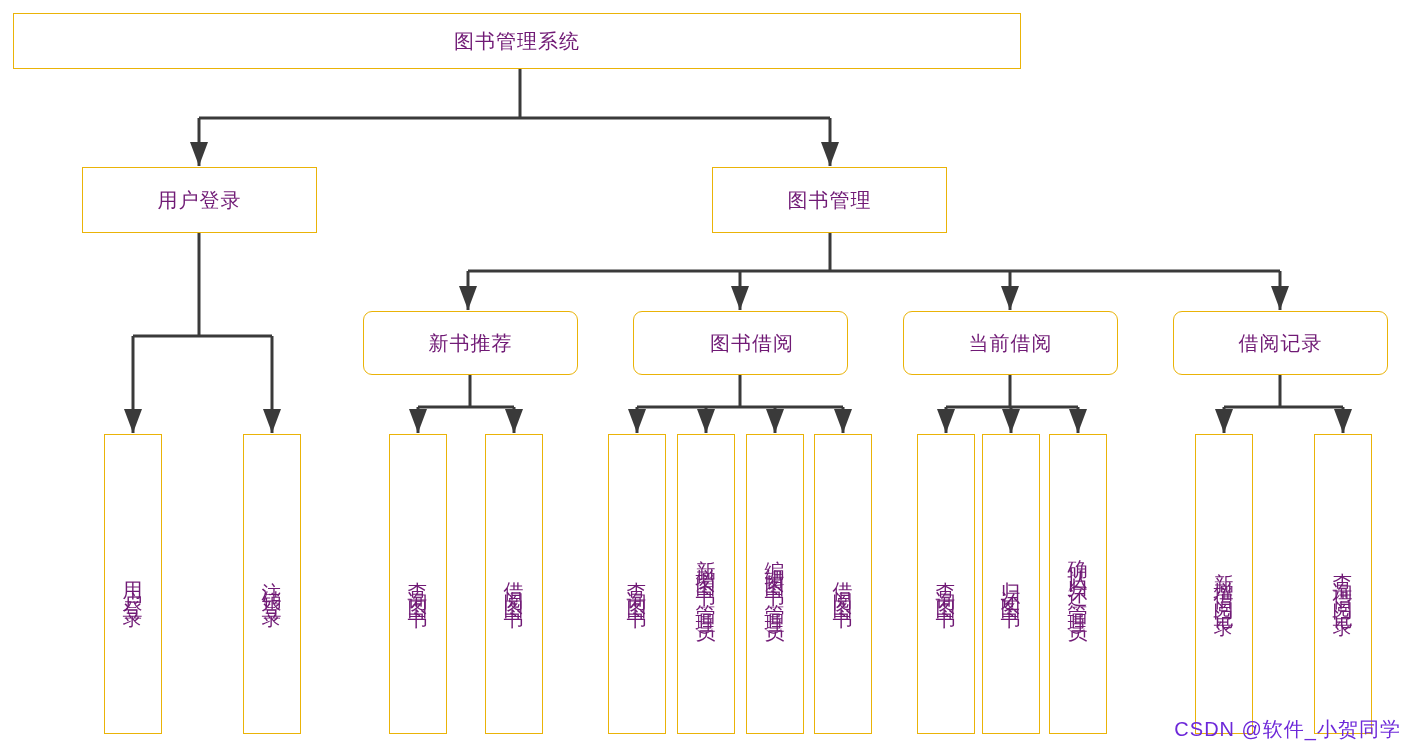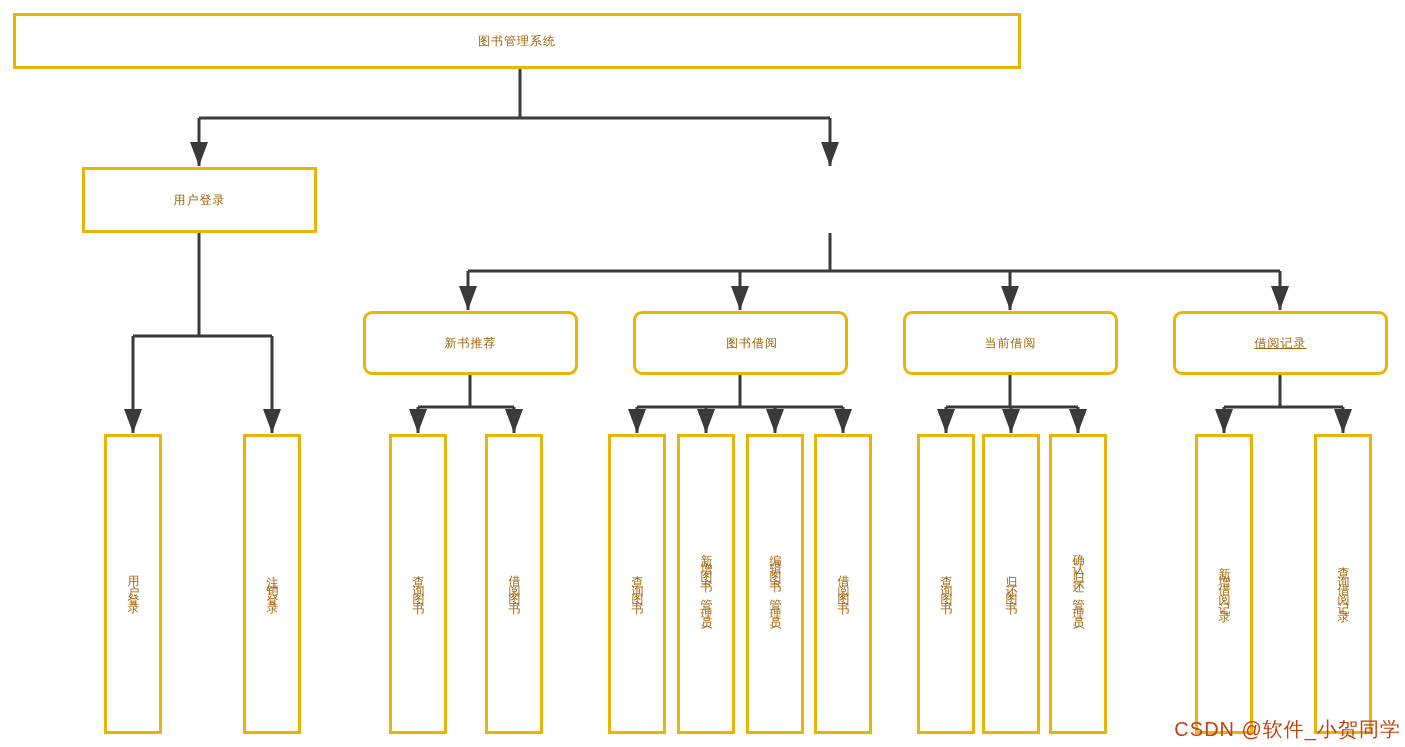--- a/index.html
+++ b/index.html
@@ -18,64 +18,64 @@
   .connectors {
     position: absolute;
     left: 0;
     top: 0;
     z-index: 0;
   }
   .box {
     position: absolute;
     box-sizing: border-box;
     background: #ffffff;
-    border: 3px solid #eab308;
+    border: 1px solid #eab308;
     display: flex;
     align-items: center;
     justify-content: center;
-    color: #a16207;
-    font-size: 12px;
+    color: #701a75;
+    font-size: 20px;
     z-index: 1;
     letter-spacing: 1px;
   }
   .leaf span {
     writing-mode: vertical-lr;
     text-orientation: mixed;
     letter-spacing: 9px;
     line-height: 1.1;
   }
   
   .root-box      { left: 13px;  top: 13px;  width: 1008px; height: 56px; }
   .branch-user   { left: 82px;  top: 167px; width: 235px;  height: 66px; }
   .branch-book   { left: 712px; top: 167px; width: 235px;  height: 66px; }
   .grp           { top: 311px; width: 215px; height: 64px; border-radius: 9px; }
   .grp-0 { left: 363px; }
   .grp-1 { left: 633px; padding-left: 23px; }
   .grp-2 { left: 903px; }
-  .grp-3 { left: 1173px; text-decoration: underline; }
+  .grp-3 { left: 1173px; }
   .leaf          { top: 434px; width: 58px; height: 300px; }
   .leaf-u0 { left: 104px; }
   .leaf-u1 { left: 243px; }
   .leaf-g0-0 { left: 389px; }
   .leaf-g0-1 { left: 485px; }
   .leaf-g1-0 { left: 608px; }
   .leaf-g1-1 { left: 677px; }
   .leaf-g1-2 { left: 746px; }
   .leaf-g1-3 { left: 814px; }
   .leaf-g2-0 { left: 917px; }
   .leaf-g2-1 { left: 982px; }
   .leaf-g2-2 { left: 1049px; }
   .leaf-g3-0 { left: 1195px; }
   .leaf-g3-1 { left: 1314px; }
   .watermark {
     position: absolute;
     right: 4px;
     top: 716px;
     font-size: 20px;
-    color: #c2410c;
+    color: #6d28d9;
     z-index: 3;
     white-space: nowrap;
     letter-spacing: 1px;
   }
 </style>
 </head>
 <body>
 
 <div class="canvas">
 
@@ -118,20 +118,21 @@
 
       <path d="M1280 375 V407 M1224 407 H1343"></path>
       <line x1="1224" y1="407" x2="1224" y2="433" marker-end="url(#arrowhead)"></line>
       <line x1="1343" y1="407" x2="1343" y2="433" marker-end="url(#arrowhead)"></line>
     </g>
   </svg>
 
   <div class="box root-box">图书管理系统</div>
 
   <div class="box branch-user">用户登录</div>
+  <div class="box branch-book">图书管理</div>
 
   <div class="box grp grp-0">新书推荐</div>
   <div class="box grp grp-1">图书借阅</div>
   <div class="box grp grp-2">当前借阅</div>
   <div class="box grp grp-3">借阅记录</div>
 
   <div class="box leaf leaf-u0">
     <span>用户登录</span>
   </div>
   <div class="box leaf leaf-u1">

